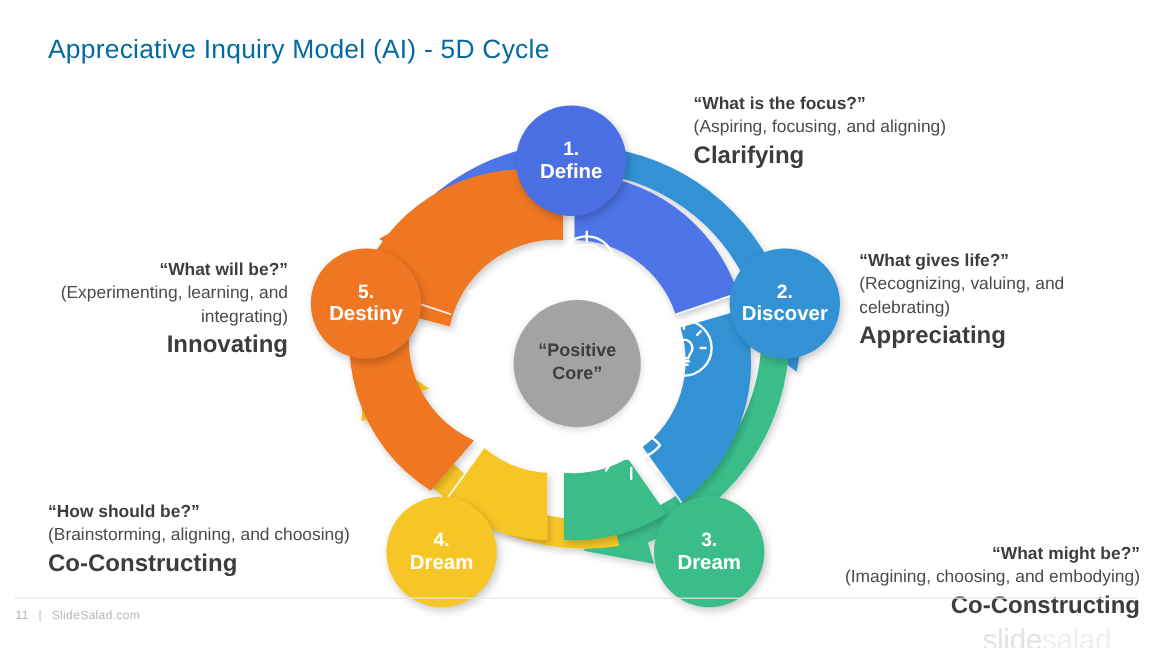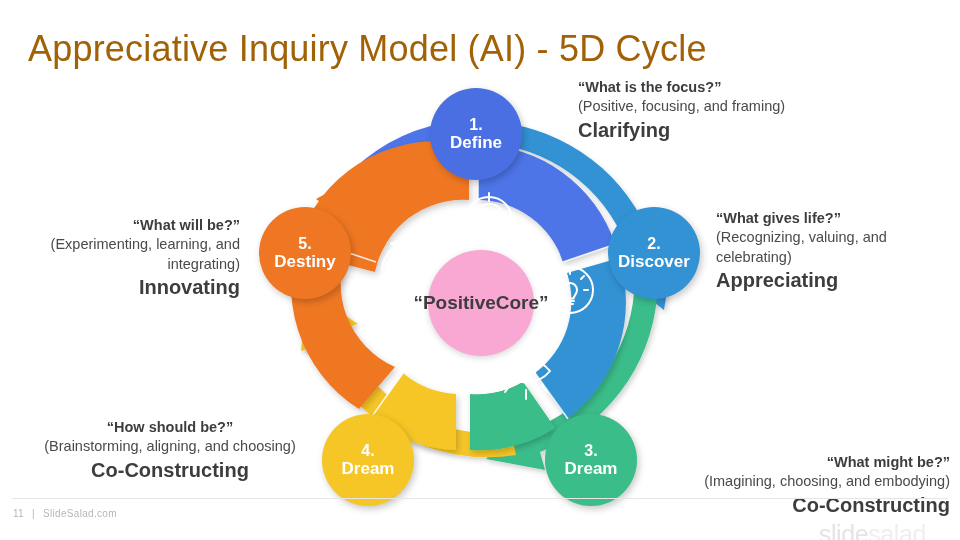--- a/index.html
+++ b/index.html
@@ -11,24 +11,24 @@
   }
   #slide {
     position: relative;
     width: 960px; height: 540px;
     background: #ffffff;
   }
 
   
   #title {
     position: absolute;
-    left: 28px; top: 28px;
-    font-size: 36px;
+    left: 40px; top: 28px;
+    font-size: 22px;
     font-weight: 400;
-    color: #a16207;
+    color: #0369a1;
     letter-spacing: 0.2px;
     white-space: nowrap;
   }
 
   
   #diagram {
     position: absolute;
     left: 258px; top: 78px;
     width: 444px; height: 424px;
   }
@@ -55,40 +55,40 @@
   #node-dream   { width: 92px; height: 92px; left: 545px; top: 414px; background: #3bbd8a; }
   #node-design  { width: 92px; height: 92px; left: 322px; top: 414px; background: #f6c627; }
   #node-destiny { width: 92px; height: 92px; left: 259px; top: 207px; background: #ef7723; }
 
   
   #core {
     position: absolute;
     left: 428px; top: 250px;
     width: 106px; height: 106px;
     border-radius: 50%;
-    background: #f9a8d4;
-    display: flex; flex-direction: row;
+    background: #a3a3a3;
+    display: flex; flex-direction: column;
     align-items: center; justify-content: center;
     text-align: center;
     color: #3d3d3d;
-    font-size: 19px; font-weight: 700;
+    font-size: 15px; font-weight: 700;
     line-height: 1.25;
     box-shadow: 0 2px 6px rgba(0,0,0,0.16);
   }
 
   
   .ann { position: absolute; color: #3d3d3d; }
   .ann .q   { font-size: 14.5px; font-weight: 700; line-height: 1.33; }
   .ann .sub { font-size: 14.5px; font-weight: 400; color: #4a4a4a; line-height: 1.33; }
   .ann .kw  { font-size: 20px; font-weight: 700; line-height: 1.35; }
 
   #ann-1 { left: 578px; top: 78px;  text-align: left;  width: 330px; }
   #ann-2 { left: 716px; top: 209px; text-align: left;  width: 236px; }
   #ann-3 { left: 620px; top: 425px; text-align: right;  width: 330px; margin-top: 28px; }
-  #ann-4 { left: 40px;  top: 418px; text-align: center; width: 260px; }
+  #ann-4 { left: 40px;  top: 418px; text-align: left; width: 260px; }
   #ann-5 { left: 20px;  top: 204px; text-align: right; width: 220px; margin-top: 12px; }
 
   
   #footer-rule {
     position: absolute; left: 12px; top: 498px;
     width: 936px; height: 1px; background: #e6e6e6;
   }
   #footer-left {
     position: absolute; left: 13px; top: 508px;
     font-size: 10px; color: #b6b6b6; letter-spacing: 0.3px;
@@ -295,21 +295,21 @@
     <span class="lbl">Destiny</span>
   </div>
 
   <div id="core">
     <span>“Positive</span>
     <span>Core”</span>
   </div>
 
   <div class="ann" id="ann-1">
     <div class="q">“What is the focus?”</div>
-    <div class="sub">(Positive, focusing, and framing)</div>
+    <div class="sub">(Aspiring, focusing, and aligning)</div>
     <div class="kw">Clarifying</div>
   </div>
   <div class="ann" id="ann-2">
     <div class="q">“What gives life?”</div>
     <div class="sub">(Recognizing, valuing, and celebrating)</div>
     <div class="kw">Appreciating</div>
   </div>
   <div class="ann" id="ann-3">
     <div class="q">“What might be?”</div>
     <div class="sub">(Imagining, choosing, and embodying)</div>

